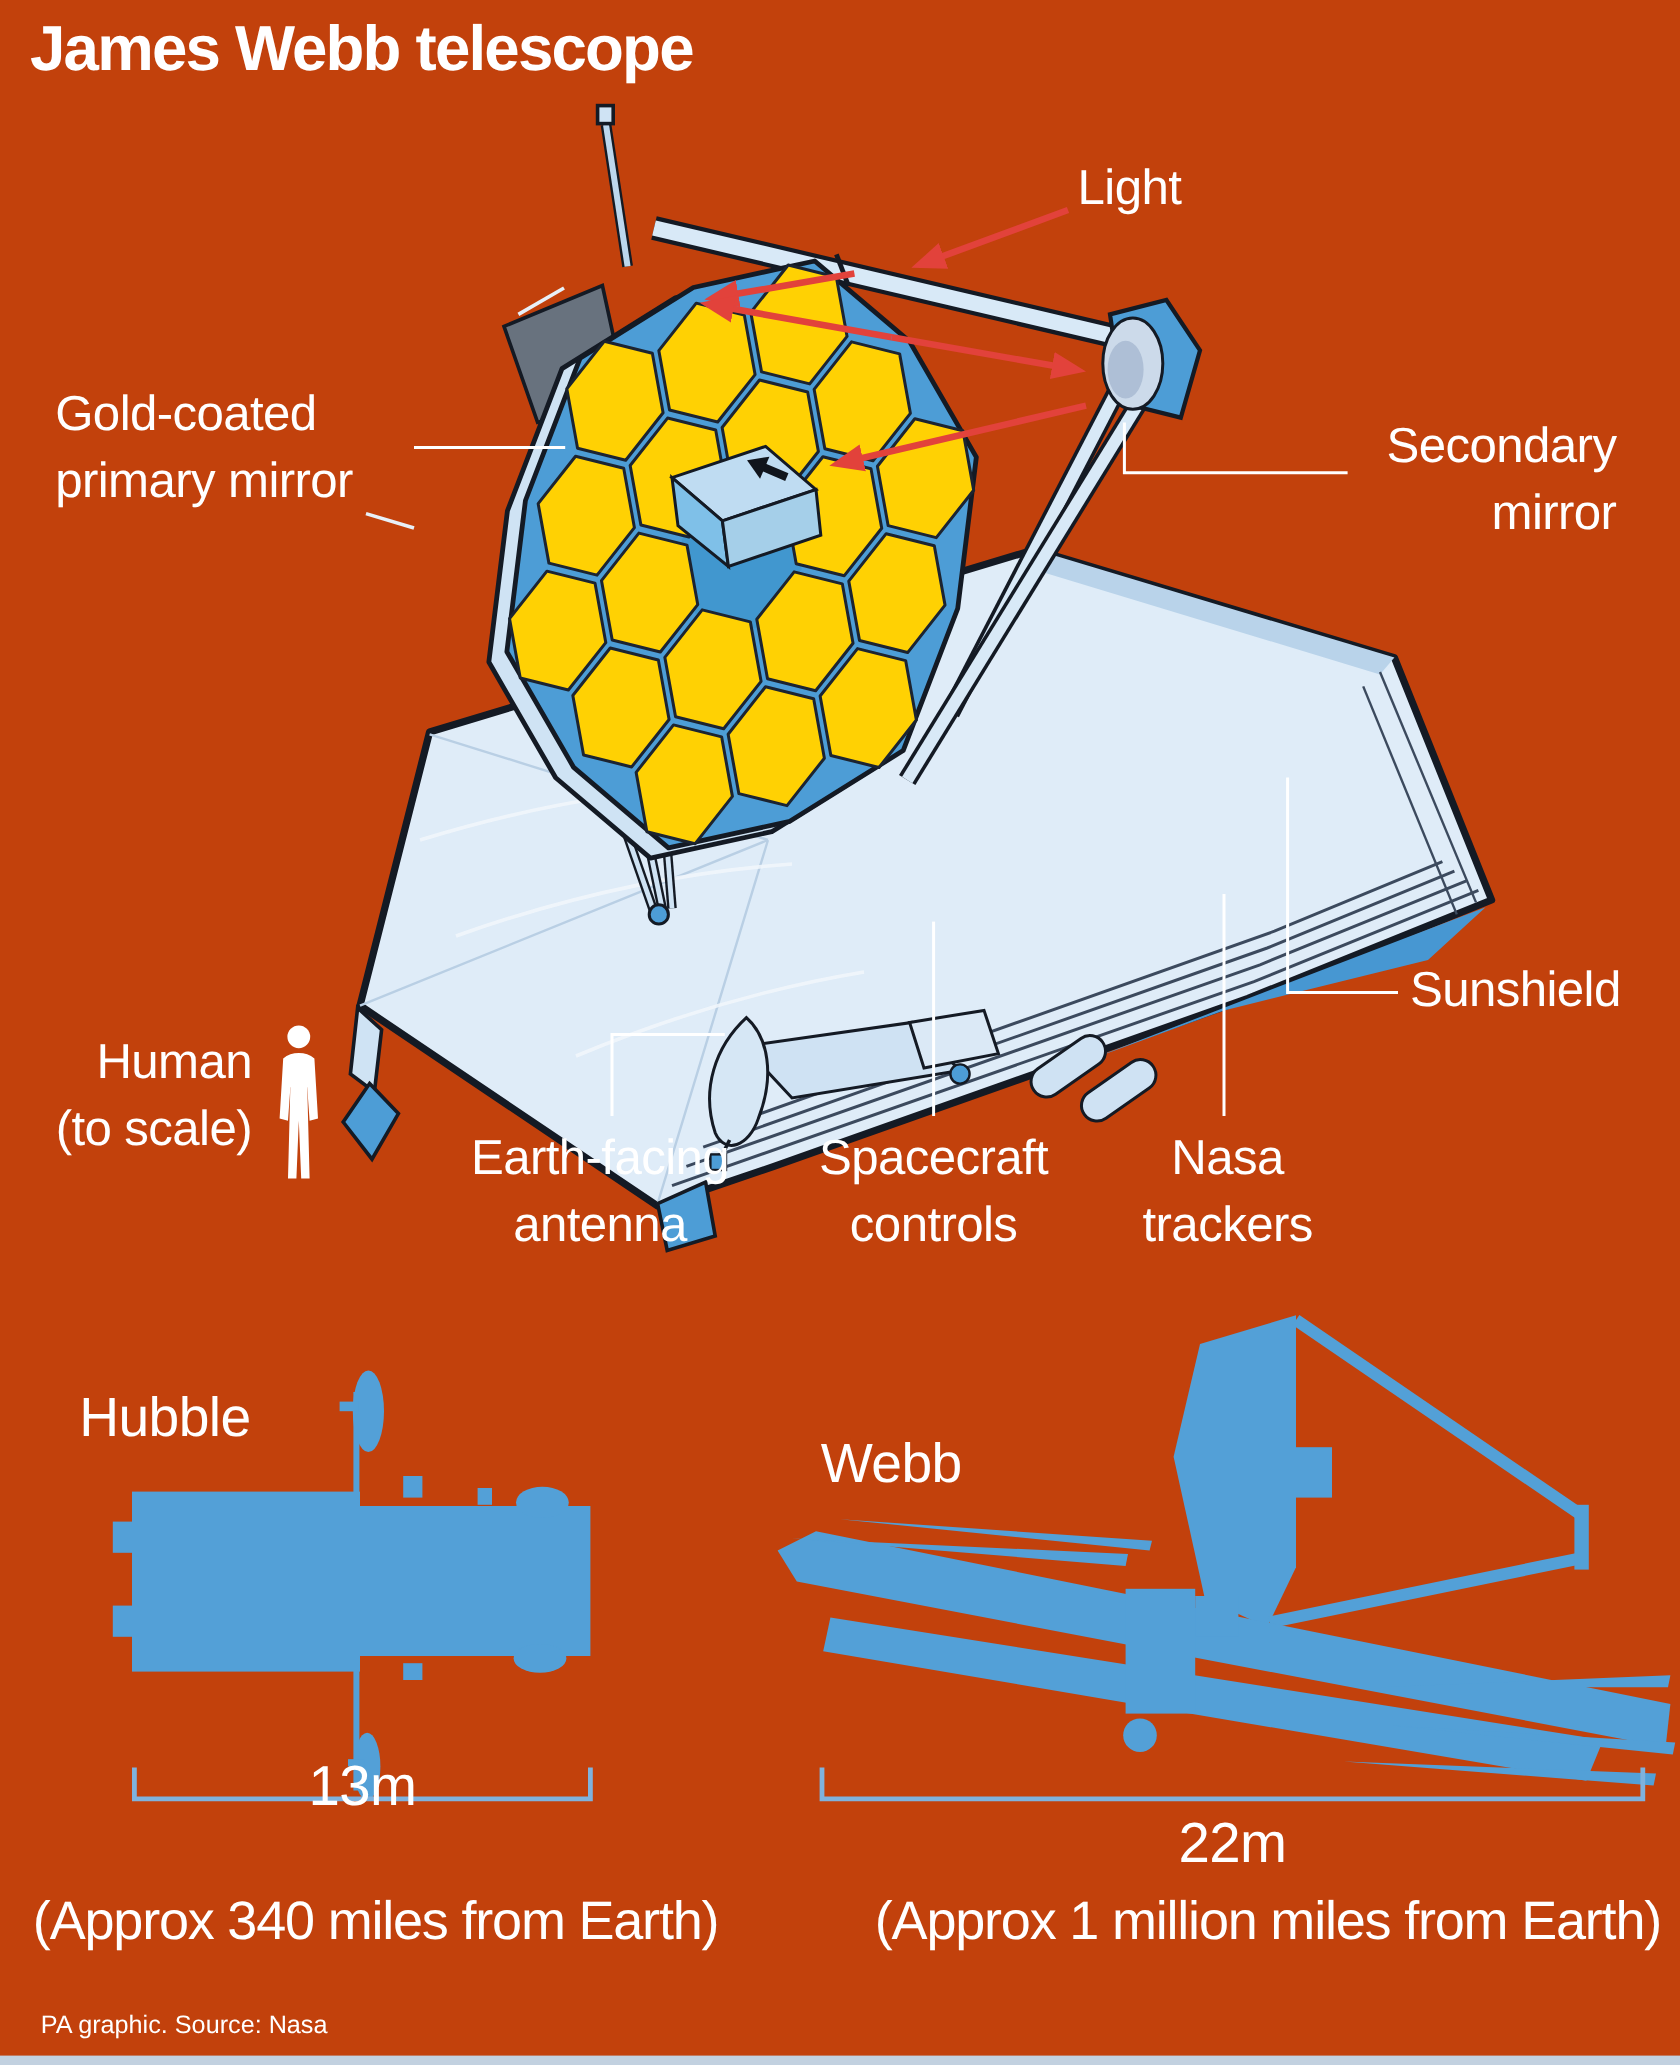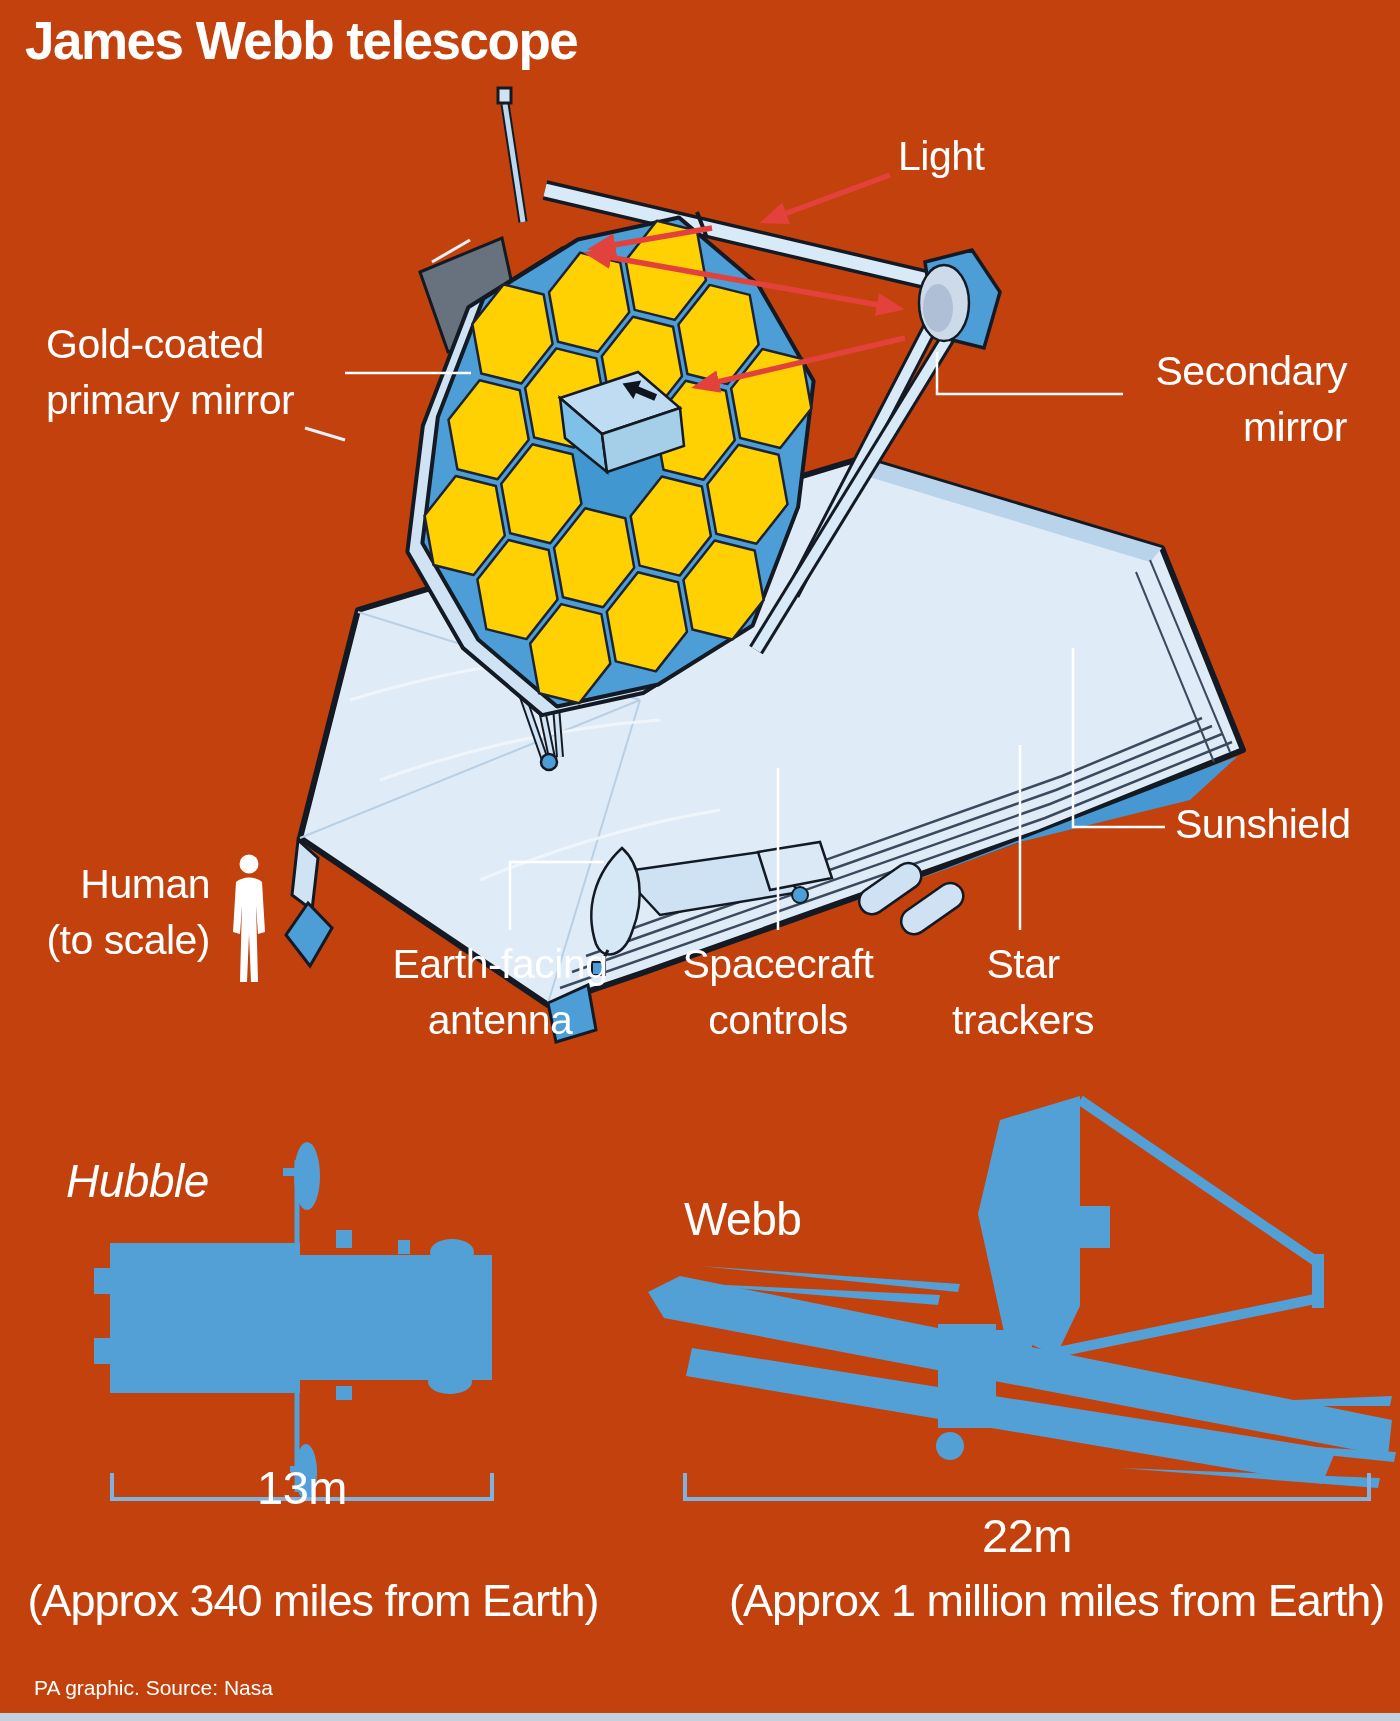--- a/index.html
+++ b/index.html
@@ -235,25 +235,25 @@
   <span class="ln">Earth-facing</span>
   <span class="ln">antenna</span>
 </div>
 
 <div class="txt lbl ca" style="left:633px;top:936px;width:290px;">
   <span class="ln">Spacecraft</span>
   <span class="ln">controls</span>
 </div>
 
 <div class="txt lbl ca" style="left:878px;top:936px;width:290px;">
-  <span class="ln">Star</span>
+  <span class="ln">Nasa</span>
   <span class="ln">trackers</span>
 </div>
 
-<div class="txt name" style="left:66px;top:1156px;font-style:italic;">Hubble</div>
+<div class="txt name" style="left:66px;top:1156px;">Hubble</div>
 <div class="txt name" style="left:684px;top:1156px;margin-top:38px;">Webb</div>
 
 <div class="txt span-val ca" style="left:182px;top:1462px;width:240px;">13m</div>
 <div class="txt span-val ca" style="left:907px;top:1510px;width:240px;">22m</div>
 
 <div class="txt approx ca" style="left:13px;top:1576px;width:600px;">(Approx 340 miles from Earth)</div>
 <div class="txt approx ca" style="left:729px;top:1576px;width:600px;">(Approx 1 million miles from Earth)</div>
 
 <div class="txt footer" style="left:22px;top:1676px;">PA graphic. Source: Nasa</div>
 

